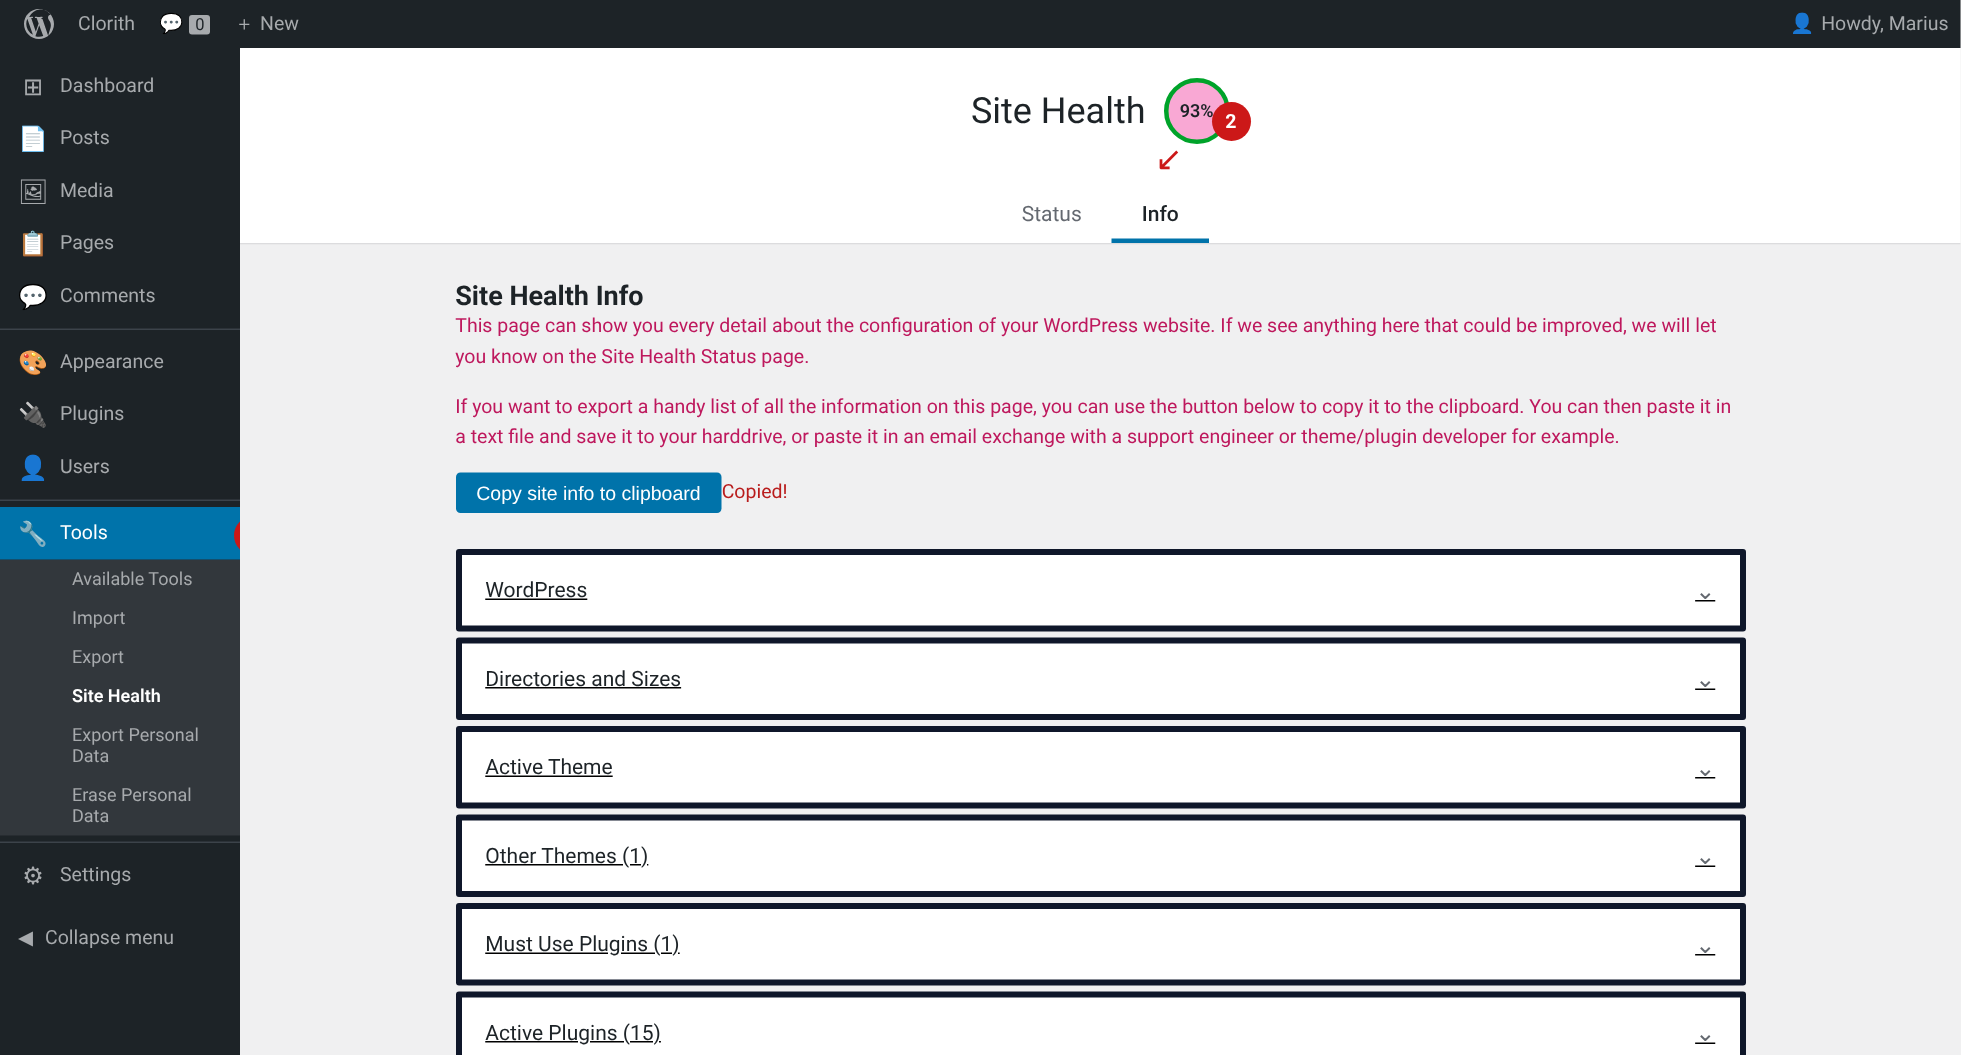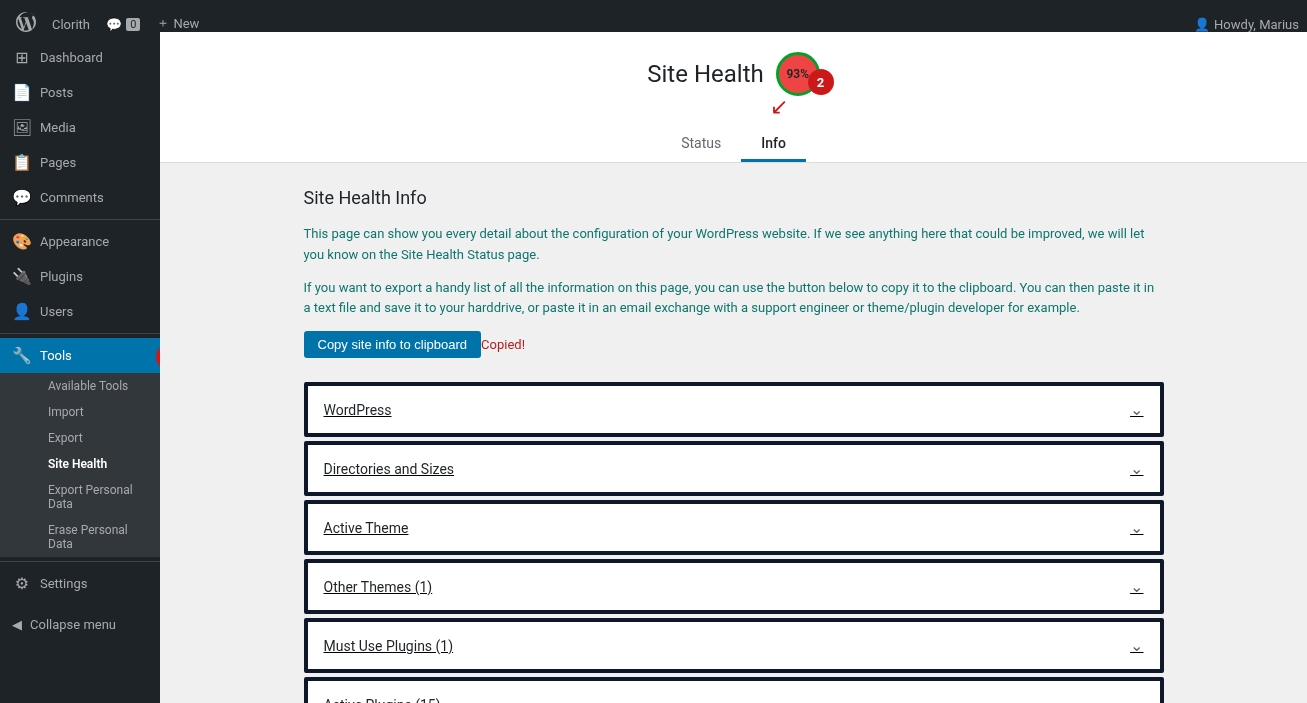--- a/index.html
+++ b/index.html
@@ -3,21 +3,21 @@
   <meta charset="utf-8">
   <style>
     * { margin: 0; padding: 0; box-sizing: border-box; }
     body { font-family: -apple-system, BlinkMacSystemFont, "Segoe UI", Roboto, sans-serif; font-size: 13px; background: #f0f0f1; display: flex; flex-direction: column; height: 703px; overflow: hidden; }
 
     
     #wpadminbar {
       background: #1d2327;
       height: 32px;
       display: flex;
-      align-items: flex-end;
+      align-items: center;
       padding: 0 8px;
       flex-shrink: 0;
       z-index: 100;
     }
     .adminbar-logo { color: #a7aaad; font-size: 20px; padding: 0 8px; display: flex; align-items: center; }
     .adminbar-logo svg { width: 20px; height: 20px; fill: #a7aaad; }
     .adminbar-item { color: #a7aaad; padding: 0 8px; font-size: 13px; display: flex; align-items: center; gap: 4px; cursor: pointer; white-space: nowrap; }
     .adminbar-separator { flex: 1; }
     .adminbar-right { display: flex; align-items: center; gap: 4px; color: #a7aaad; font-size: 13px; }
     .adminbar-new { display: flex; align-items: center; gap: 4px; color: #a7aaad; cursor: pointer; }
@@ -97,21 +97,21 @@
       width: 44px;
       height: 44px;
       border-radius: 50%;
       border: 3px solid #00a32a;
       display: flex;
       align-items: center;
       justify-content: center;
       font-size: 12px;
       font-weight: 600;
       color: #1d2327;
-      background: #ef4444;
+      background: #f9a8d4;
     }
     .tab-nav {
       display: flex;
       justify-content: center;
       gap: 0;
       text-align: right;
     }
     .tab-item {
       padding: 8px 20px;
       font-size: 14px;
@@ -123,26 +123,25 @@
     .tab-item.active { color: #1d2327; border-bottom-color: #0073aa; font-weight: 500; }
 
     
     .content-body {
       max-width: 900px;
       margin: 0 auto;
       padding: 24px 20px;
     }
     .section-title {
       font-size: 18px;
-      font-weight: 400;
+      font-weight: 700;
       color: #1d2327;
-      margin-bottom: 16px;
     }
     .description-text {
-      color: #0f766e;
+      color: #be185d;
       font-size: 13px;
       line-height: 1.6;
       margin-bottom: 12px;
     }
     .copy-btn {
       background: #0073aa;
       color: #fff;
       border: none;
       padding: 6px 14px;
       font-size: 13px;

